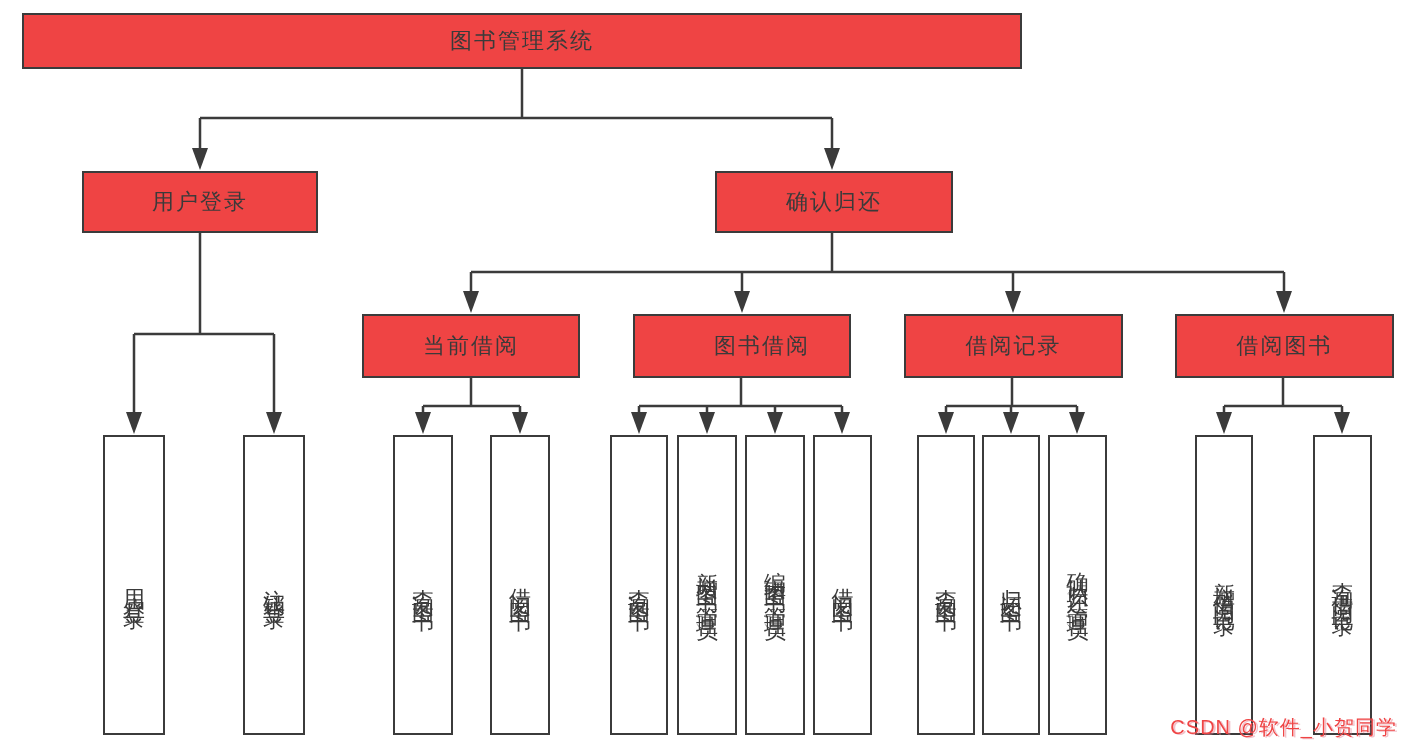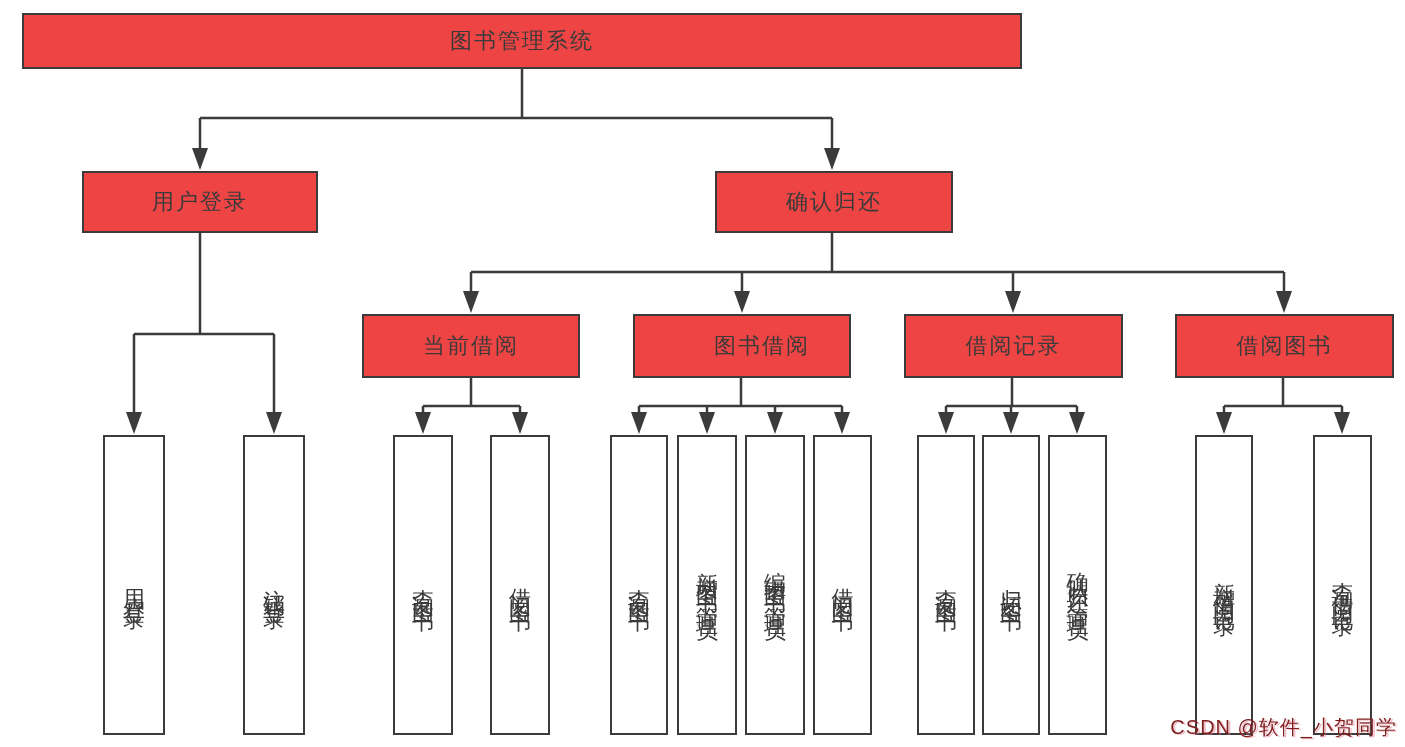--- a/index.html
+++ b/index.html
@@ -39,21 +39,21 @@
     writing-mode:vertical-rl;
     text-orientation:mixed;
     font-size:22px;
     letter-spacing:7px;
     line-height:1;
   }
   .watermark{
     position:absolute;
     right:8px;bottom:6px;
     font-size:20px;
-    color:#7f1d1d;
+    color:#ef4444;
     text-shadow:2px 1px 0 rgba(224,120,140,0.45);
     letter-spacing:1px;
     white-space:nowrap;
   }
 </style>
 </head>
 <body>
 
 <div id="canvas">
 

